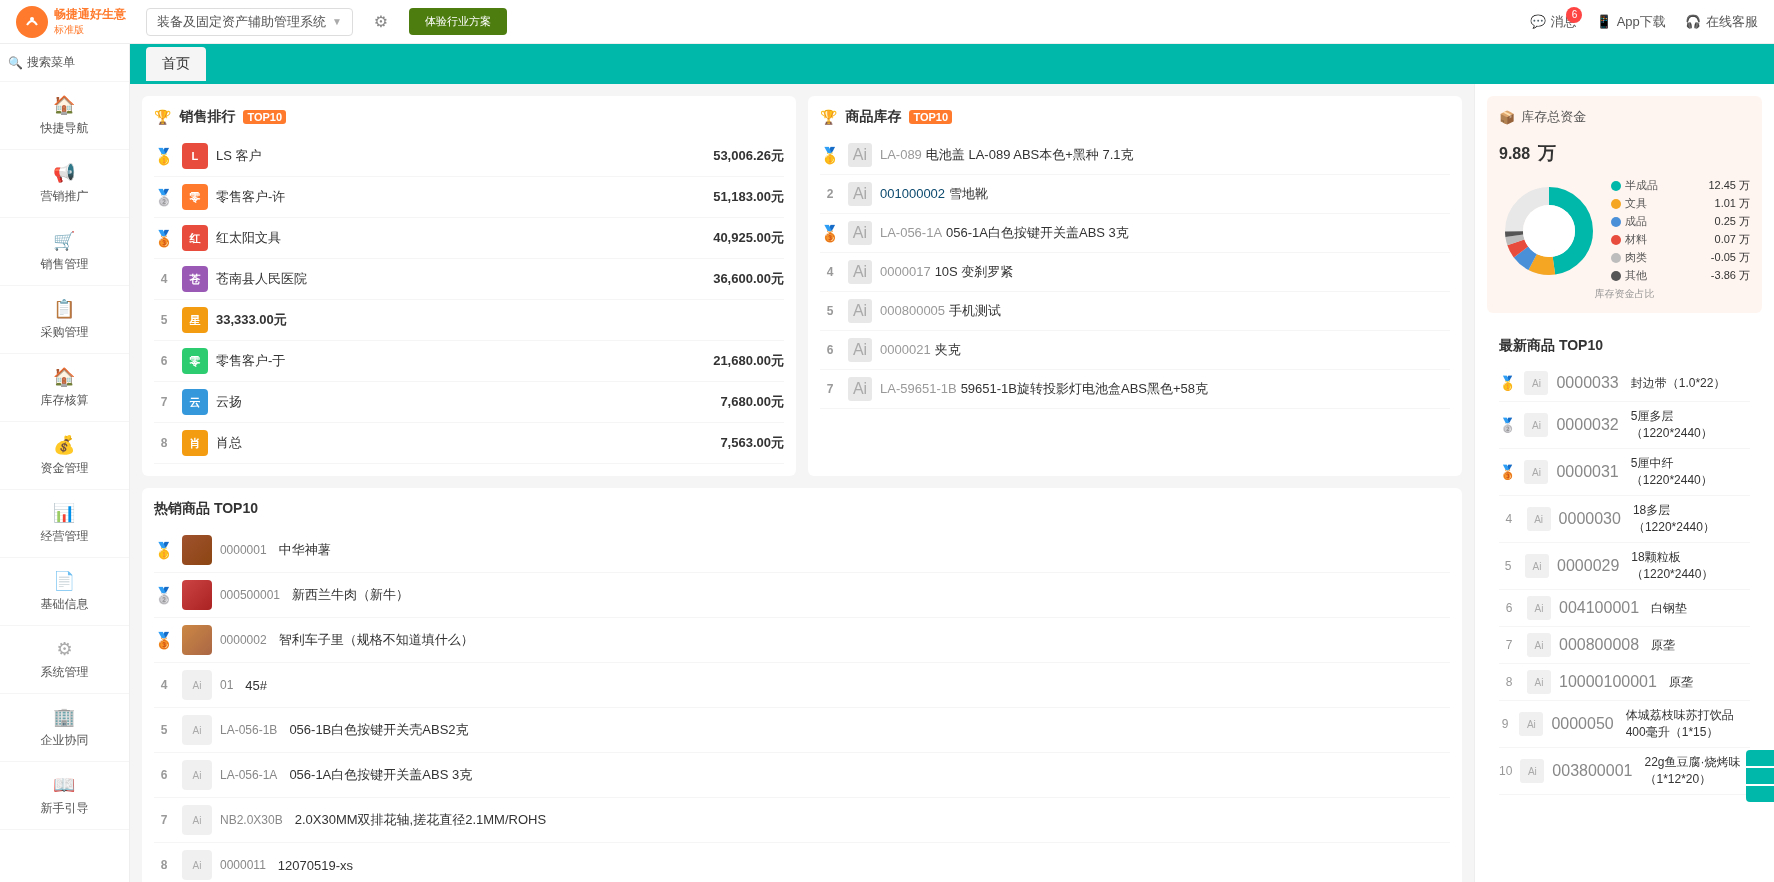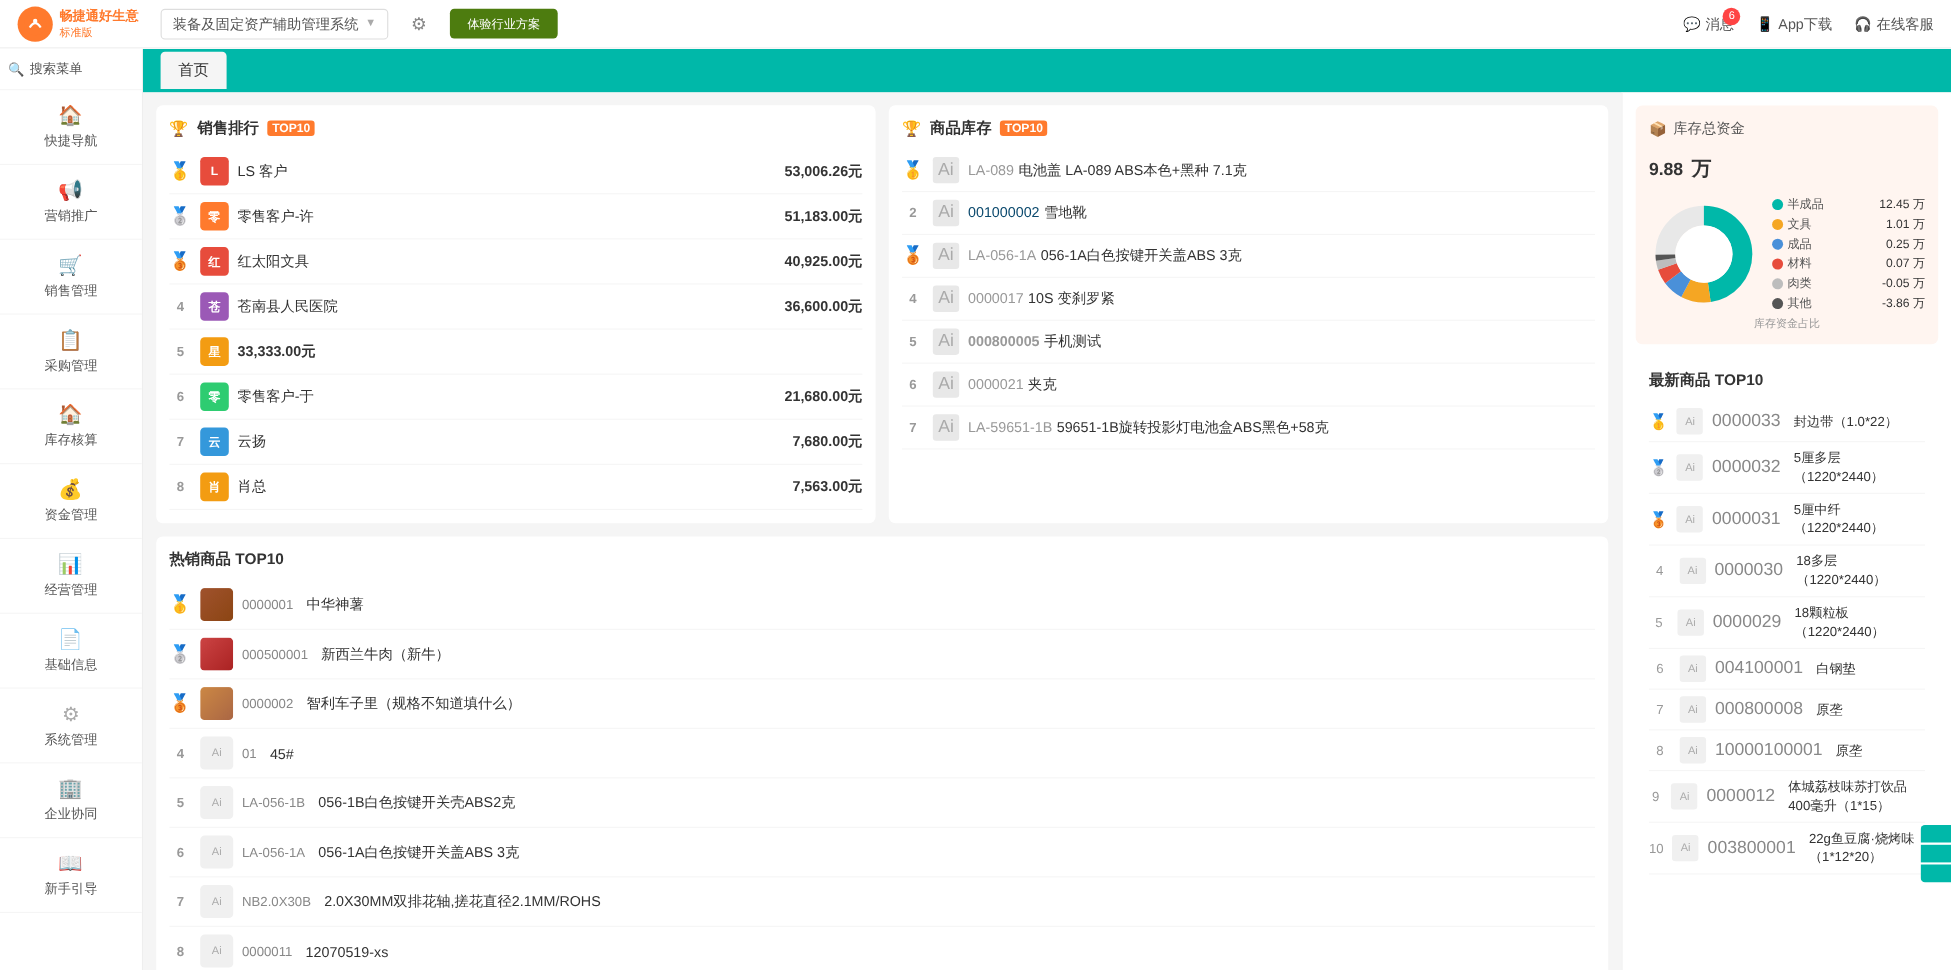--- a/index.html
+++ b/index.html
@@ -293,21 +293,21 @@
                 <span class="rank-name"><span style="color:#999;margin-right:4px;">LA-056-1A</span>056-1A白色按键开关盖ABS 3克</span>
               </div>
               <div class="rank-item">
                 <span class="rank-num">4</span>
                 <div class="new-img" style="font-size:16px; background:#e8e8e8;">Ai</div>
                 <span class="rank-name"><span style="color:#999;margin-right:4px;">0000017</span>10S 变刹罗紧</span>
               </div>
               <div class="rank-item">
                 <span class="rank-num">5</span>
                 <div class="new-img" style="font-size:16px; background:#e8e8e8;">Ai</div>
-                <span class="rank-name"><span style="color:#999;margin-right:4px;font-weight:bold;">000800005</span>手机测试</span>
+                <span class="rank-name"><span style="color:#999;margin-right:4px;">000800005</span>手机测试</span>
               </div>
               <div class="rank-item">
                 <span class="rank-num">6</span>
                 <div class="new-img" style="font-size:16px; background:#e8e8e8;">Ai</div>
                 <span class="rank-name"><span style="color:#999;margin-right:4px;">0000021</span>夹克</span>
               </div>
               <div class="rank-item">
                 <span class="rank-num">7</span>
                 <div class="new-img" style="font-size:16px; background:#e8e8e8;">Ai</div>
                 <span class="rank-name"><span style="color:#999;margin-right:4px;">LA-59651-1B</span>59651-1B旋转投影灯电池盒ABS黑色+58克</span>
@@ -494,21 +494,21 @@
             </div>
             <div class="new-item">
               <span class="new-rank">8</span>
               <div class="new-img">Ai</div>
               <span class="new-code">10000100001</span>
               <span class="new-name">原垄</span>
             </div>
             <div class="new-item">
               <span class="new-rank">9</span>
               <div class="new-img">Ai</div>
-              <span class="new-code">0000012</span>
+              <span class="new-code">0000050</span>
               <span class="new-name">体城荔枝味苏打饮品400毫升（1*15）</span>
             </div>
             <div class="new-item">
               <span class="new-rank">10</span>
               <div class="new-img">Ai</div>
               <span class="new-code">003800001</span>
               <span class="new-name">22g鱼豆腐·烧烤味（1*12*20）</span>
             </div>
           </div>
         </div>

